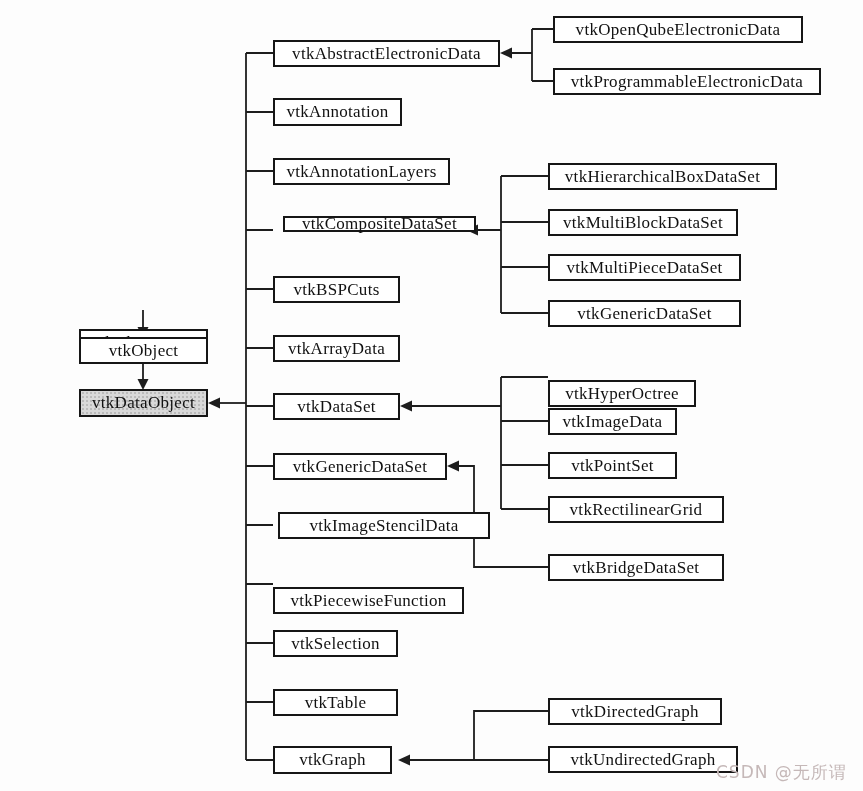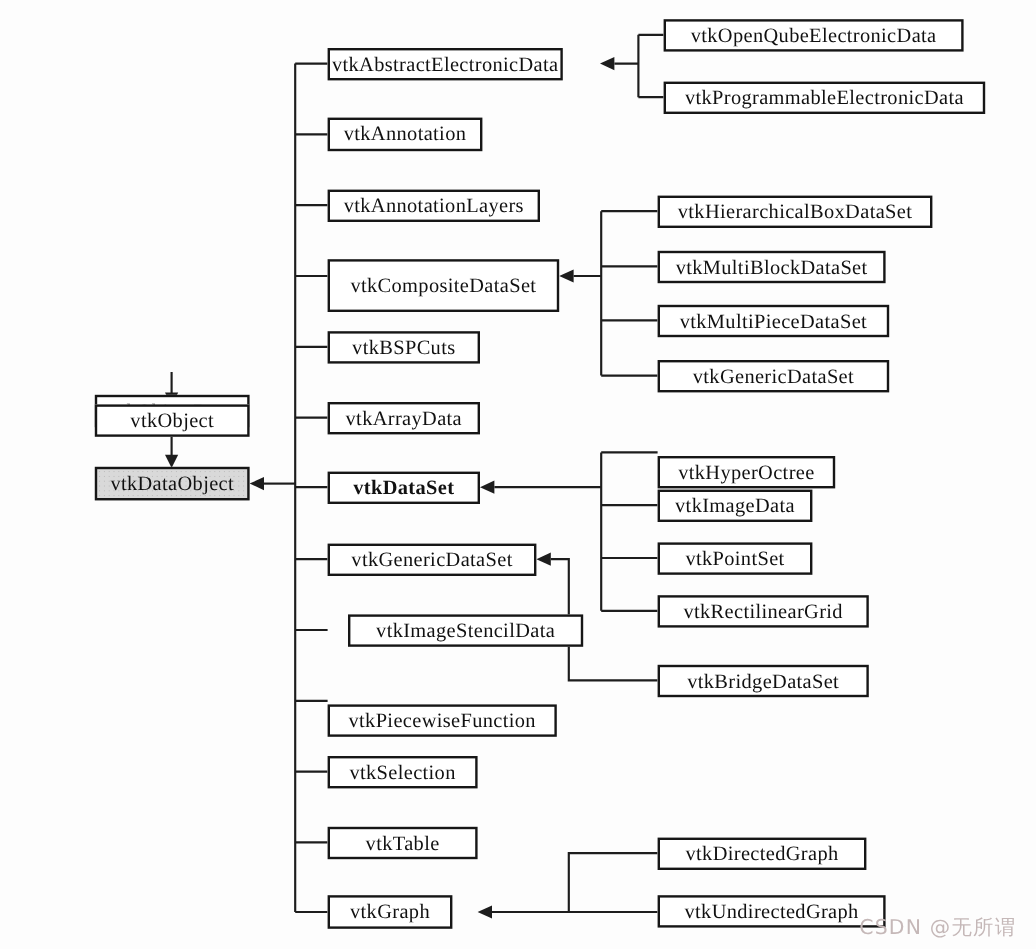--- a/index.html
+++ b/index.html
@@ -67,33 +67,33 @@
     <polygon points="459,460.5 459,471.5 447,466"></polygon>
 
     <path d="M474,760 V711 H548 M548,760 H410"></path>
     <polygon points="410,754.5 410,765.5 398,760"></polygon>
   </svg>
 
   <div class="node" style="left:79px;top:283px;width:129px;height:27px;margin-top:46px;">vtkObjectBase</div>
   <div class="node" style="left:79px;top:337px;width:129px;height:27px;">vtkObject</div>
   <div class="node highlight" style="left:79px;top:389px;width:129px;height:28px;">vtkDataObject</div>
 
-  <div class="node" style="left:273px;top:40px;width:196px;height:27px;">vtkAbstractElectronicData</div>
+  <div class="node" style="left:273px;top:40px;width:227px;height:27px;">vtkAbstractElectronicData</div>
   <div class="node" style="left:273px;top:98px;width:129px;height:28px;">vtkAnnotation</div>
   <div class="node" style="left:273px;top:158px;width:177px;height:27px;">vtkAnnotationLayers</div>
-  <div class="node" style="left:273px;top:216px;width:193px;height:44px;">vtkCompositeDataSet</div>
+  <div class="node" style="left:283px;top:216px;width:193px;height:16px;">vtkCompositeDataSet</div>
   <div class="node" style="left:273px;top:276px;width:127px;height:27px;">vtkBSPCuts</div>
   <div class="node" style="left:273px;top:335px;width:127px;height:27px;">vtkArrayData</div>
-  <div class="node" style="left:273px;top:393px;width:127px;height:27px;font-weight:bold;">vtkDataSet</div>
+  <div class="node" style="left:273px;top:393px;width:127px;height:27px;">vtkDataSet</div>
   <div class="node" style="left:273px;top:453px;width:174px;height:27px;">vtkGenericDataSet</div>
-  <div class="node" style="left:290px;top:512px;width:196px;height:27px;">vtkImageStencilData</div>
+  <div class="node" style="left:278px;top:512px;width:212px;height:27px;">vtkImageStencilData</div>
   <div class="node" style="left:273px;top:571px;width:191px;height:27px;margin-top:16px;">vtkPiecewiseFunction</div>
   <div class="node" style="left:273px;top:630px;width:125px;height:27px;">vtkSelection</div>
   <div class="node" style="left:273px;top:689px;width:125px;height:27px;">vtkTable</div>
-  <div class="node" style="left:273px;top:746px;width:104px;height:28px;">vtkGraph</div>
+  <div class="node" style="left:273px;top:746px;width:119px;height:28px;">vtkGraph</div>
 
   <div class="node" style="left:553px;top:16px;width:250px;height:27px;">vtkOpenQubeElectronicData</div>
   <div class="node" style="left:553px;top:68px;width:268px;height:27px;">vtkProgrammableElectronicData</div>
 
   <div class="node" style="left:548px;top:163px;width:229px;height:27px;">vtkHierarchicalBoxDataSet</div>
   <div class="node" style="left:548px;top:209px;width:190px;height:27px;text-align:center;">vtkMultiBlockDataSet</div>
   <div class="node" style="left:548px;top:254px;width:193px;height:27px;">vtkMultiPieceDataSet</div>
   <div class="node" style="left:548px;top:300px;width:193px;height:27px;">vtkGenericDataSet</div>
 
   <div class="node" style="left:548px;top:364px;width:148px;height:27px;margin-top:16px;">vtkHyperOctree</div>

